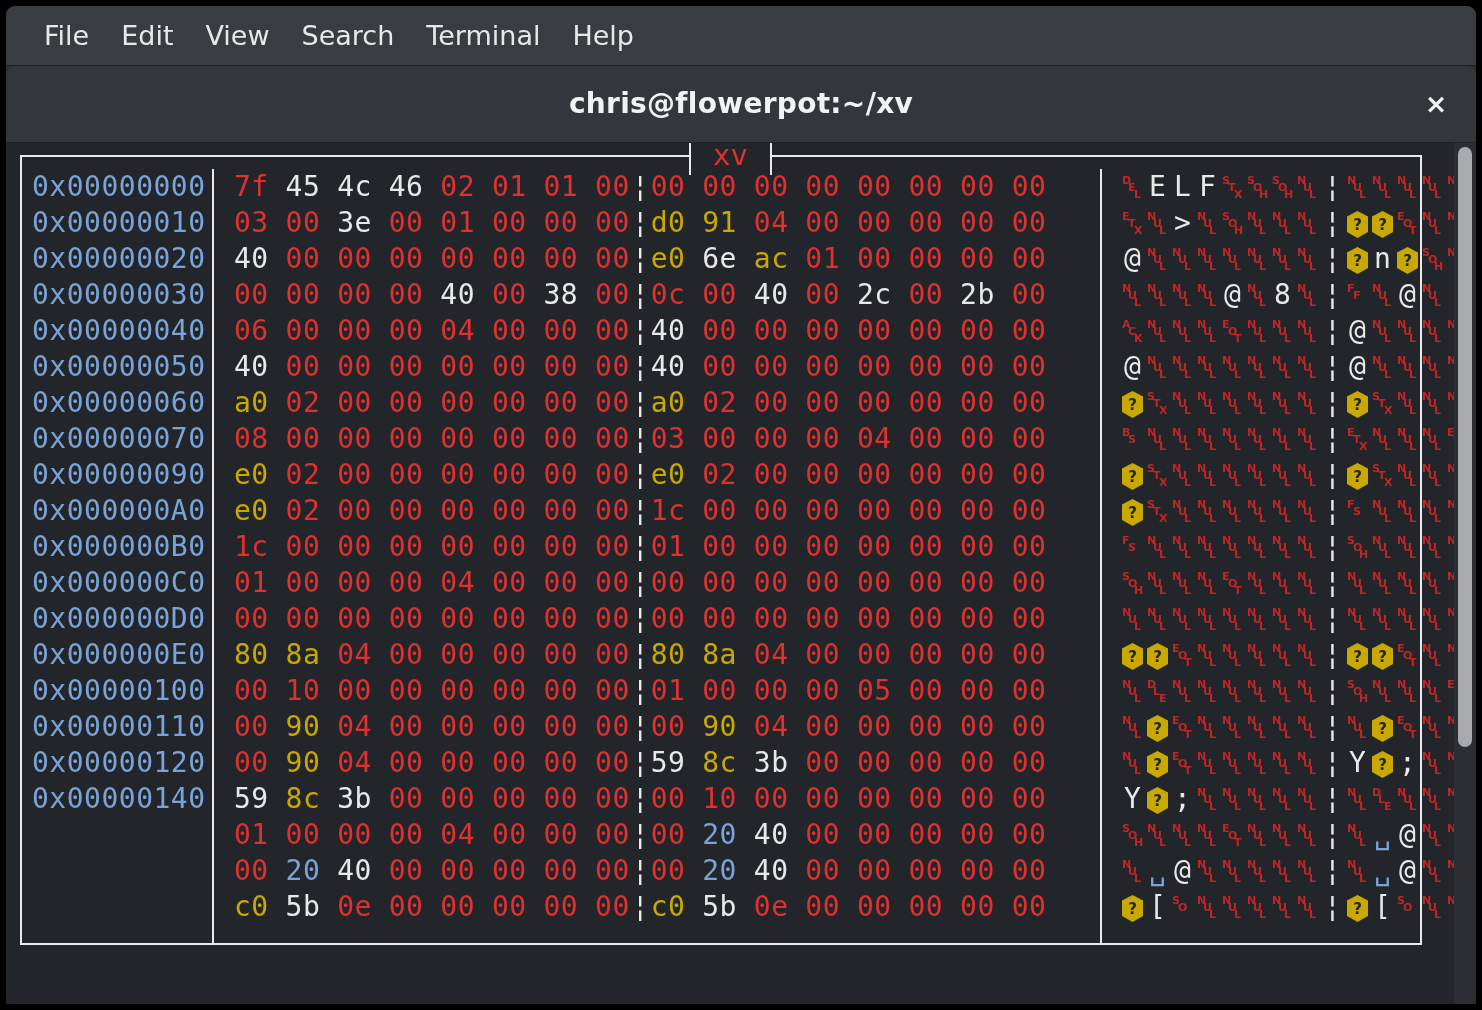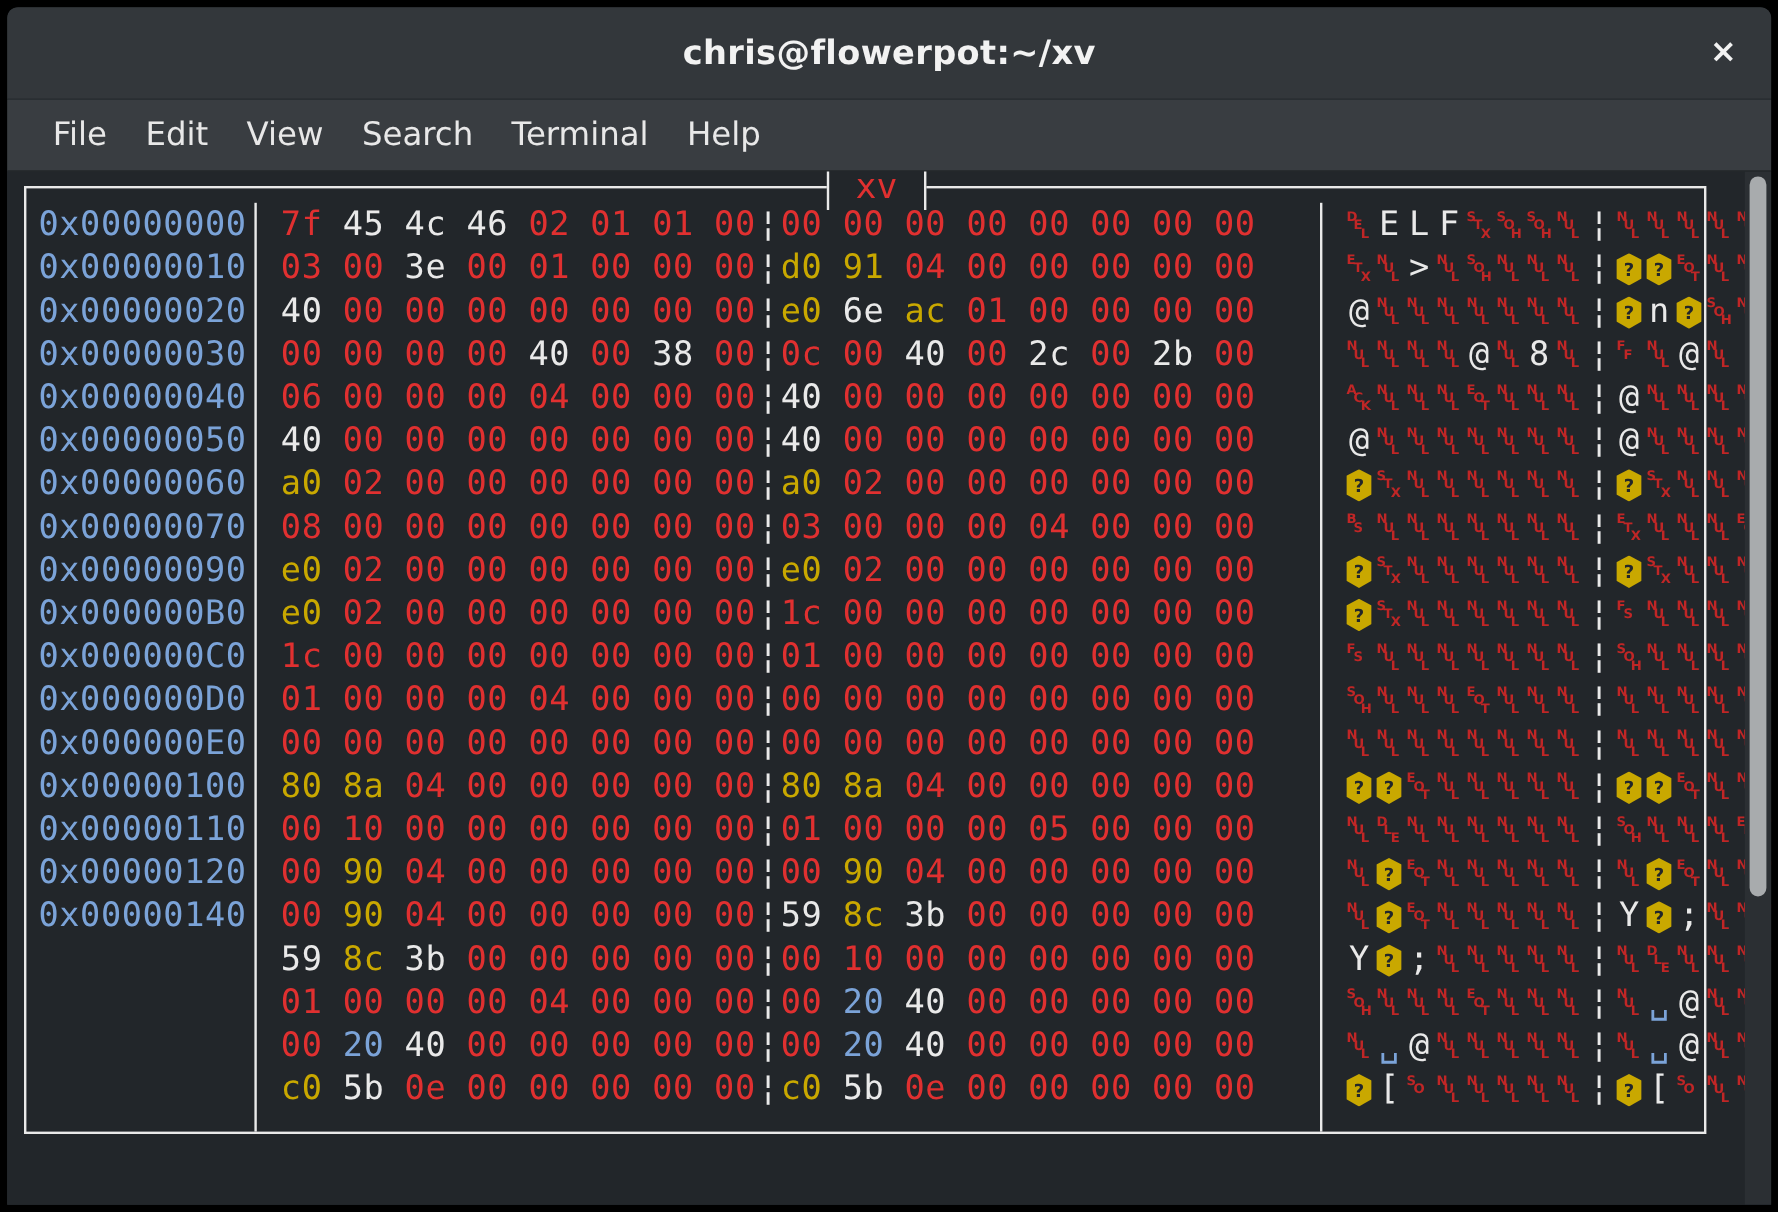--- a/index.html
+++ b/index.html
@@ -246,49 +246,50 @@
     white-space: pre;
     cursor: pointer;
   }
   .keyitem u { text-decoration: underline; }
 </style>
 </head>
 <body>
 
 <div id="window">
 
-  <div id="titlebar">
-    <div id="title-text">chris@flowerpot:~/xv</div>
-    <div id="close-button">×</div>
-  </div>
-
   <div id="menubar">
       <div class="menu-item">File</div>
       <div class="menu-item">Edit</div>
       <div class="menu-item">View</div>
       <div class="menu-item">Search</div>
       <div class="menu-item">Terminal</div>
       <div class="menu-item">Help</div>
     </div>
+
+  <div id="titlebar">
+    <div id="title-text">chris@flowerpot:~/xv</div>
+    <div id="close-button">×</div>
+  </div>
 
   <div id="terminal">
 
     <div id="hexframe">
       <div id="frame-title">xv</div>
       <div id="hexbody">
         <div id="addr-col">
             <div class="addr">0x00000000</div>
             <div class="addr">0x00000010</div>
             <div class="addr">0x00000020</div>
             <div class="addr">0x00000030</div>
             <div class="addr">0x00000040</div>
             <div class="addr">0x00000050</div>
             <div class="addr">0x00000060</div>
             <div class="addr">0x00000070</div>
             <div class="addr">0x00000090</div>
+            <div class="addr">0x000000A0</div>
             <div class="addr">0x000000B0</div>
             <div class="addr">0x000000C0</div>
             <div class="addr">0x000000D0</div>
             <div class="addr">0x000000E0</div>
             <div class="addr">0x00000100</div>
             <div class="addr">0x00000110</div>
             <div class="addr">0x00000120</div>
             <div class="addr">0x00000140</div>
           </div>
         <div id="hex-col">

